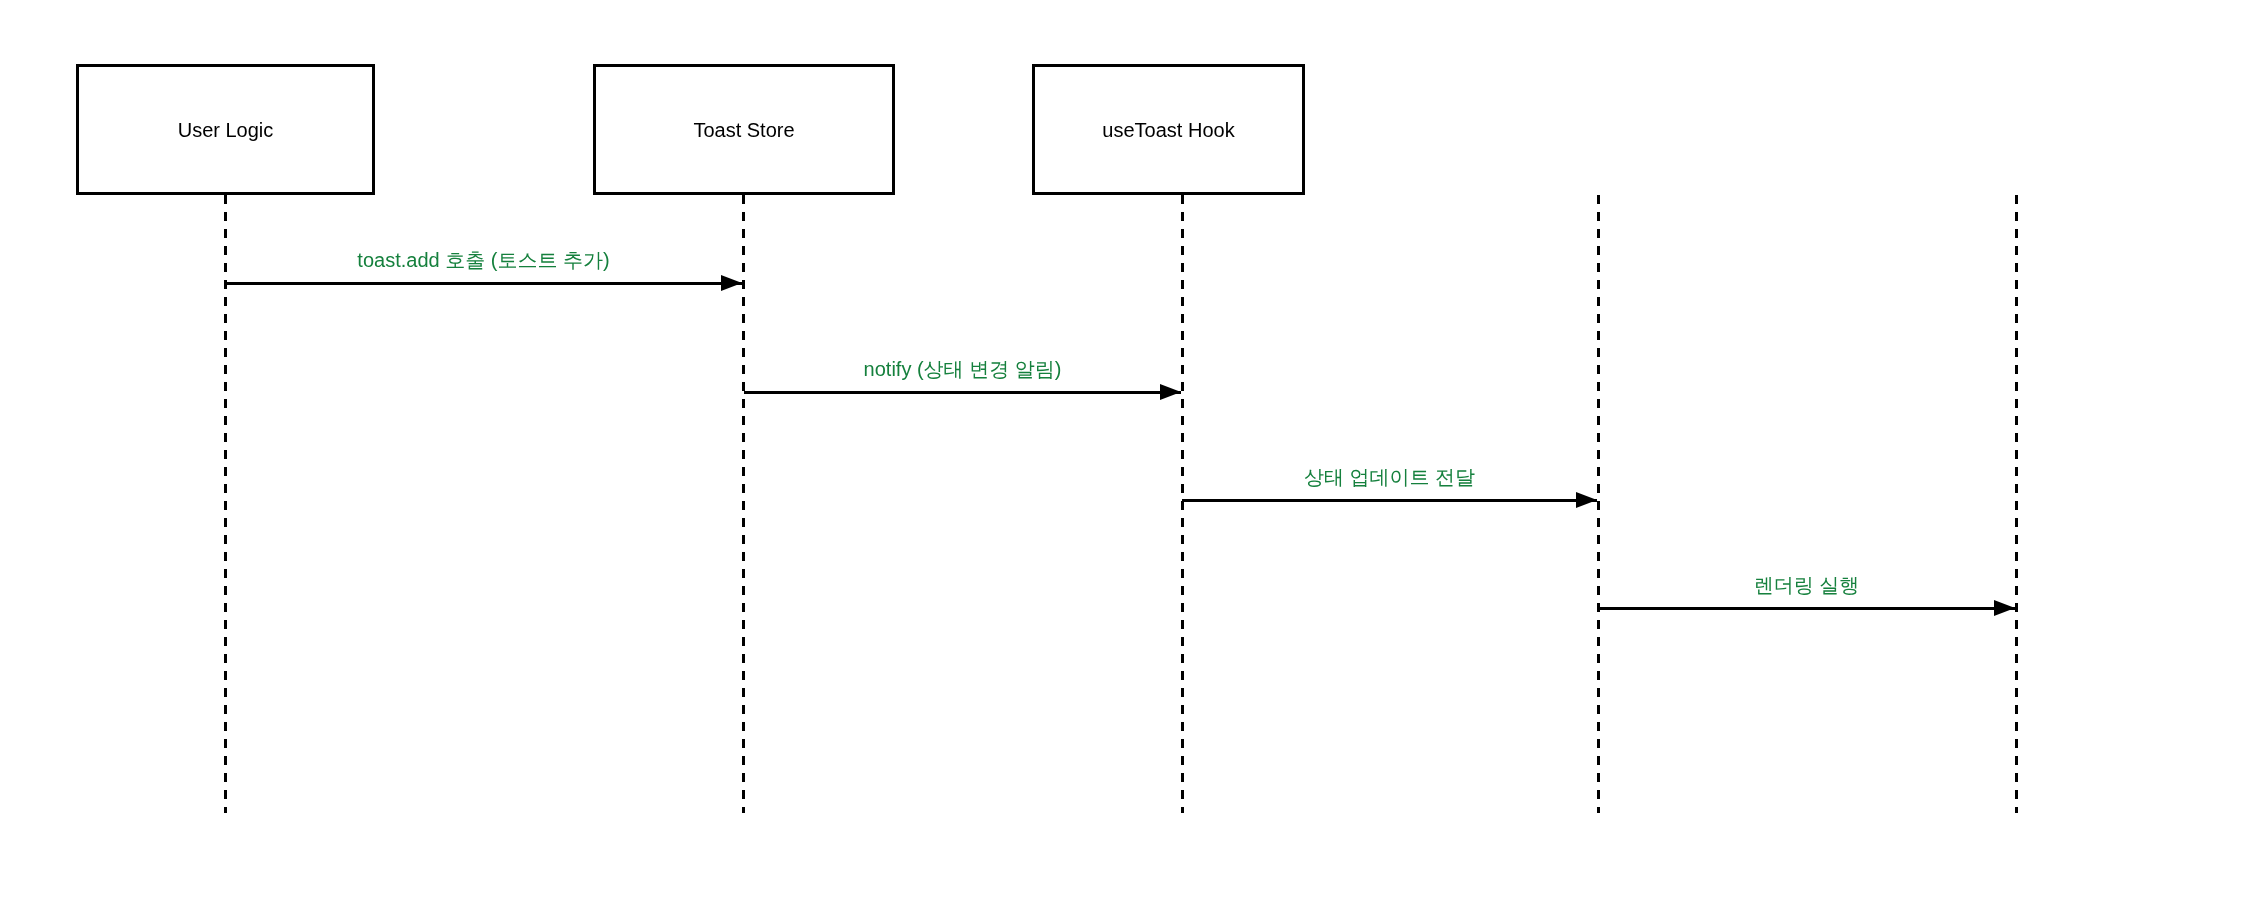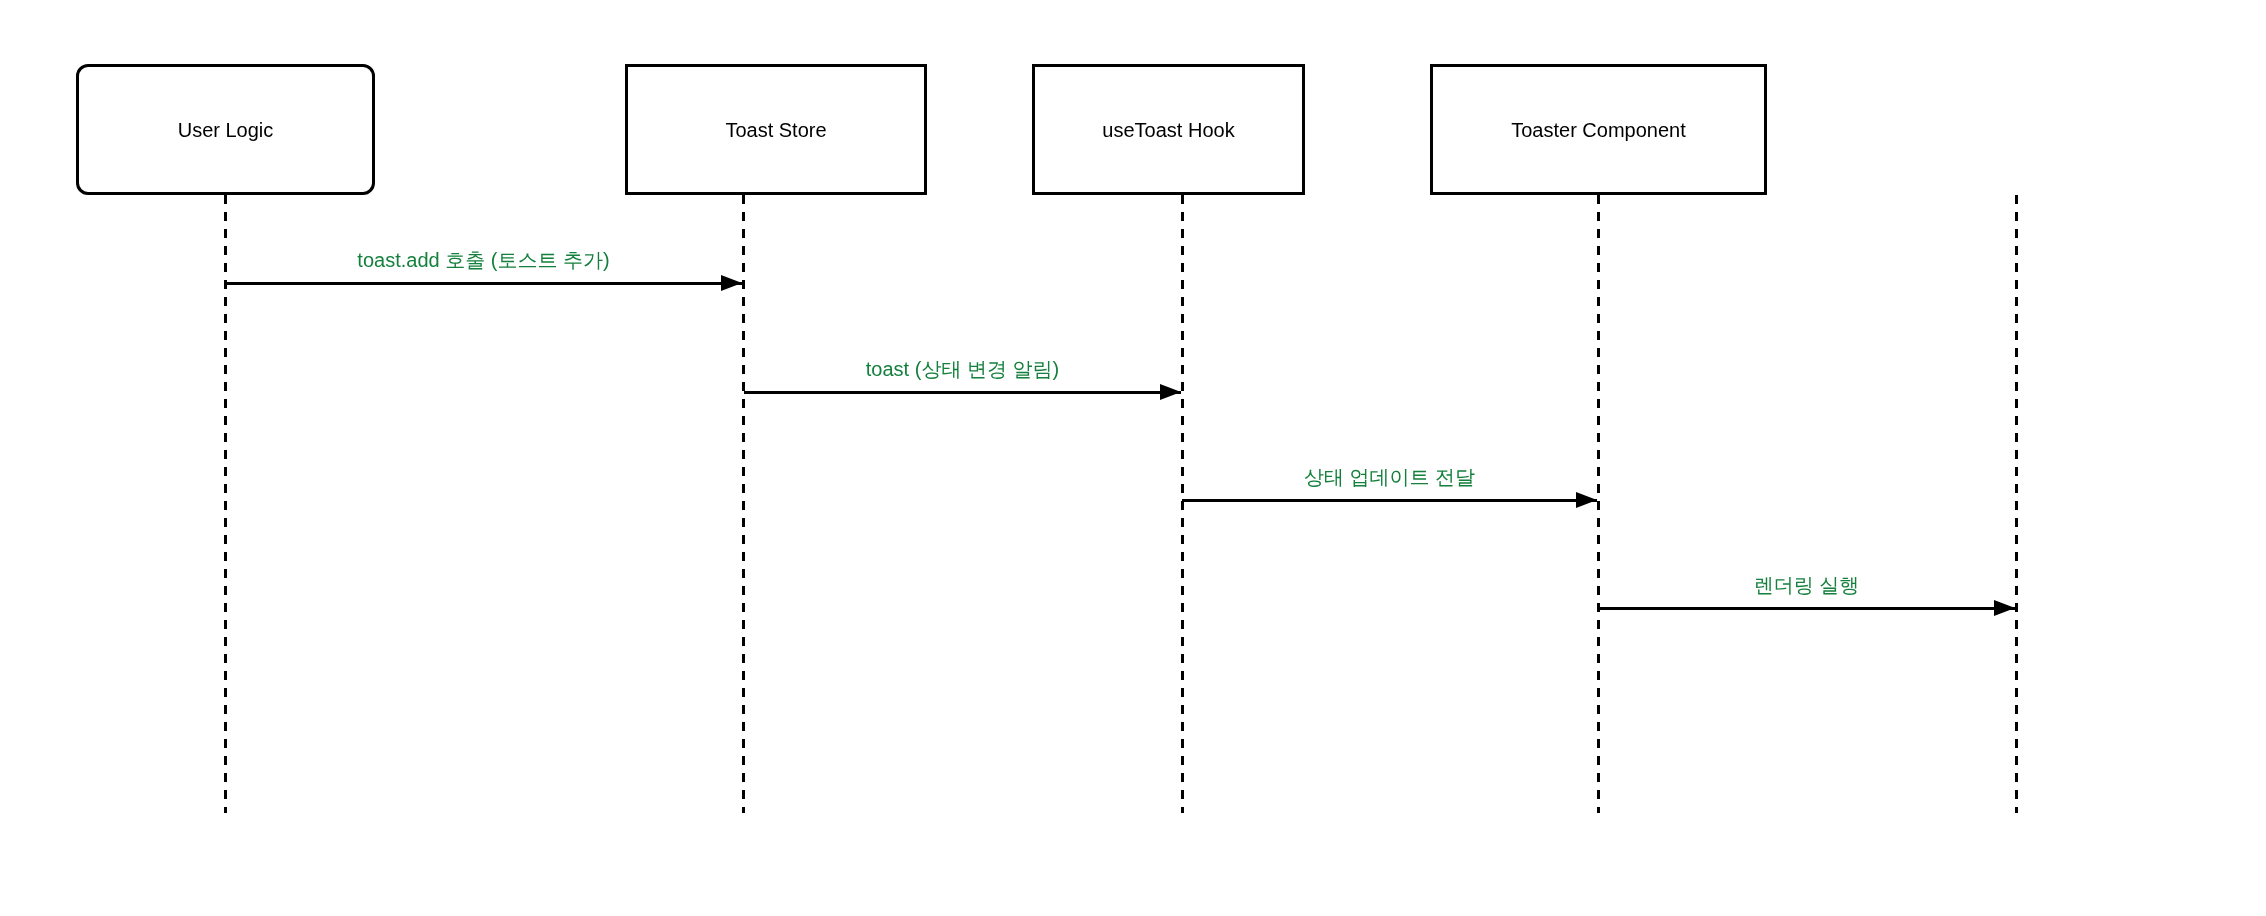--- a/index.html
+++ b/index.html
@@ -78,47 +78,44 @@
     font-size: 20px;
     white-space: nowrap;
     color: #15803d;
   }
 </style>
 </head>
 <body>
 
 <div class="canvas">
 
-  <div class="participant-box" style="left:76px; width:299px;border-radius:12px;">
+  <div class="participant-box" style="left:76px; width:299px;">
     <span class="participant-label">User Logic</span>
   </div>
-  <div class="participant-box" style="left:593px; width:302px;margin-left:32px;">
+  <div class="participant-box" style="left:593px; width:302px;">
     <span class="participant-label">Toast Store</span>
   </div>
   <div class="participant-box" style="left:1032px; width:273px;">
     <span class="participant-label">useToast Hook</span>
-  </div>
-  <div class="participant-box" style="left:1430px; width:337px;">
-    <span class="participant-label">Toaster Component</span>
   </div>
 
   <div class="lifeline" style="left:224px;"></div>
   <div class="lifeline" style="left:742px;"></div>
   <div class="lifeline" style="left:1181px;"></div>
   <div class="lifeline" style="left:1597px;"></div>
   <div class="lifeline" style="left:2015px;"></div>
 
   <div class="message" style="left:225px; top:283px; width:517px;">
     <div class="msg-label">toast.add 호출 (토스트 추가)</div>
     <div class="msg-line"></div>
     <div class="msg-arrowhead"></div>
   </div>
 
   <div class="message" style="left:744px; top:392px; width:437px;">
-    <div class="msg-label">toast (상태 변경 알림)</div>
+    <div class="msg-label">notify (상태 변경 알림)</div>
     <div class="msg-line"></div>
     <div class="msg-arrowhead"></div>
   </div>
 
   <div class="message" style="left:1182px; top:500px; width:415px;">
     <div class="msg-label">상태 업데이트 전달</div>
     <div class="msg-line"></div>
     <div class="msg-arrowhead"></div>
   </div>
 

